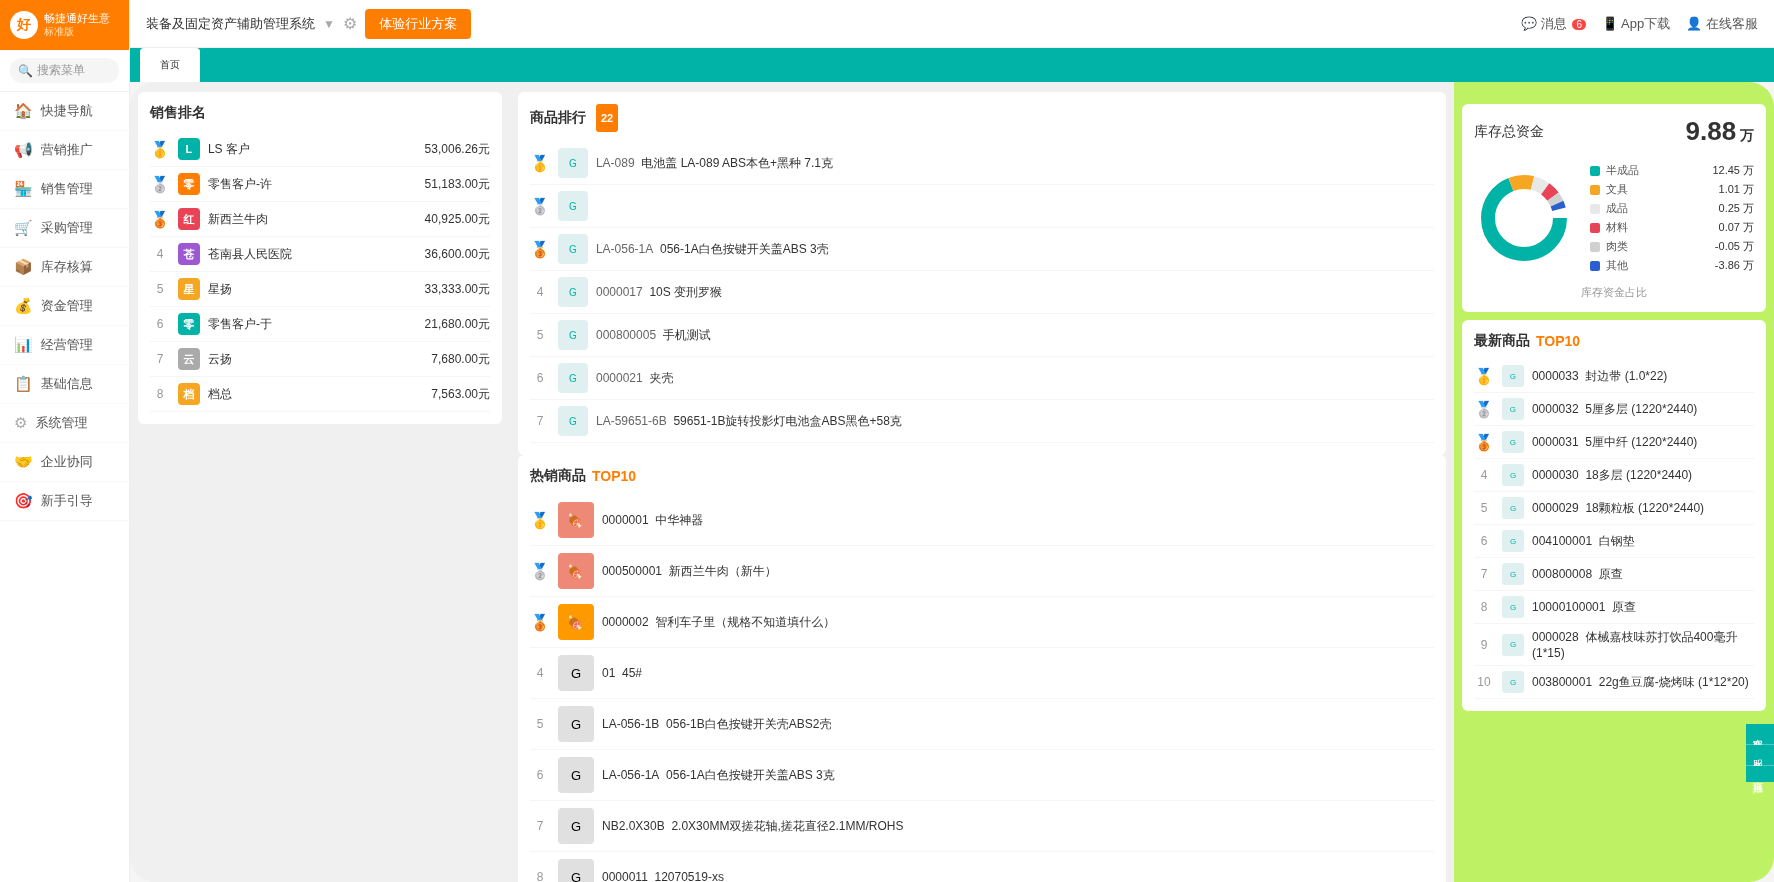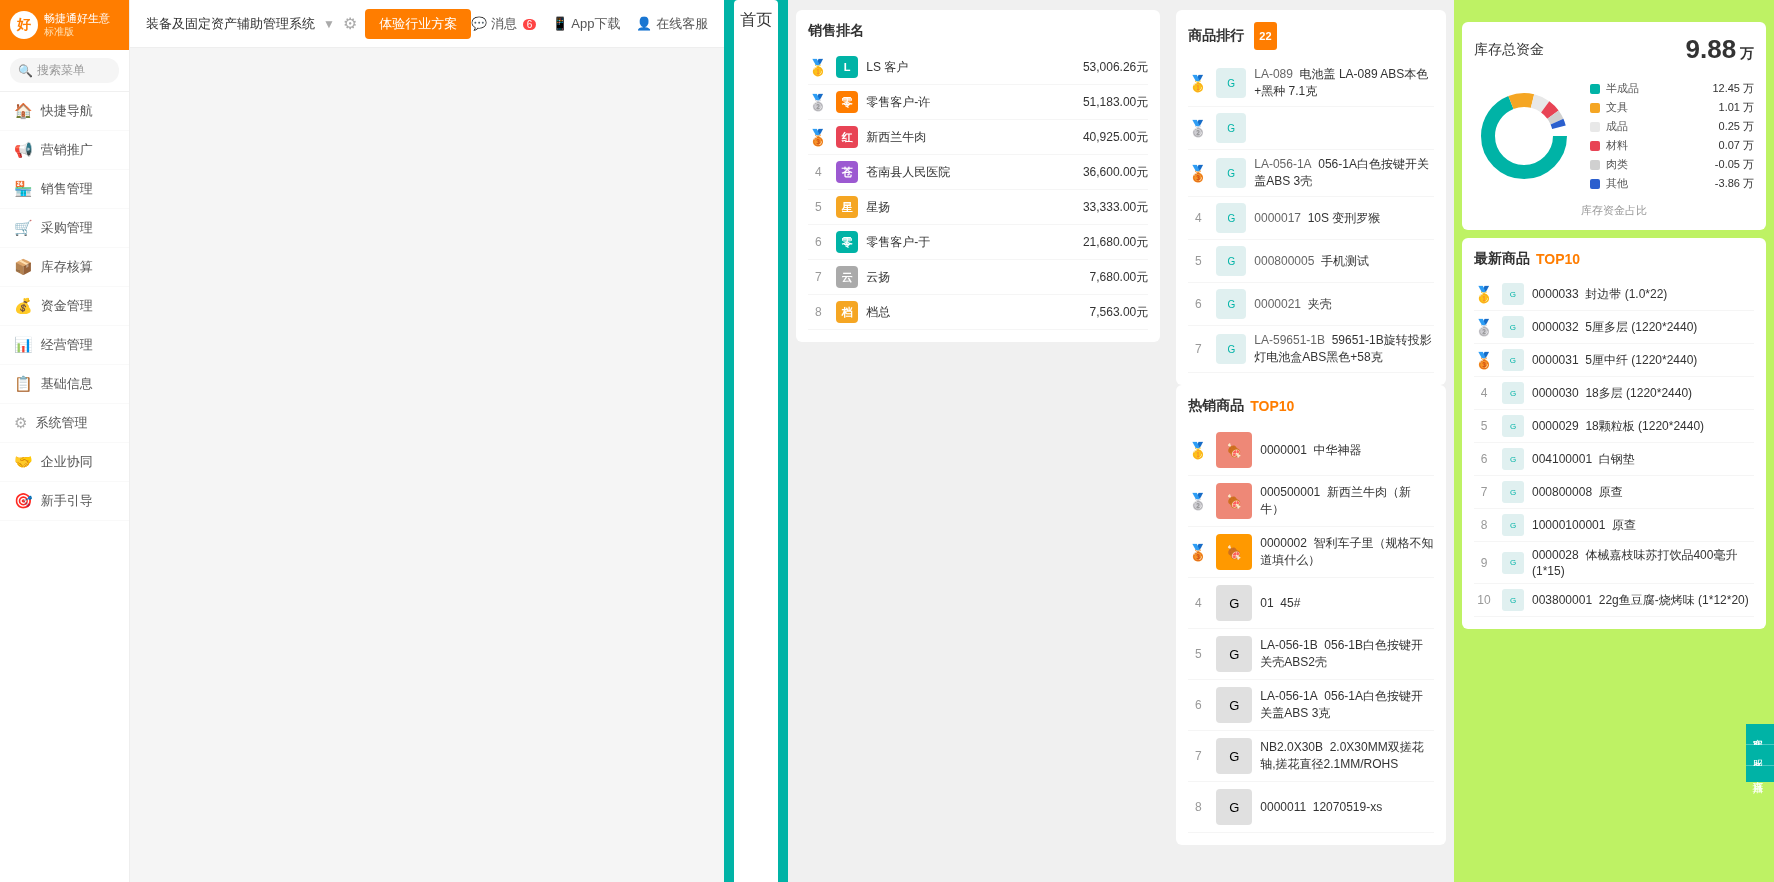--- a/index.html
+++ b/index.html
@@ -53,21 +53,21 @@
       color: #555; font-size: 13px;
       cursor: pointer;
       border-bottom: 1px solid #f9f9f9;
     }
     .sidebar-nav-item .nav-icon { font-size: 15px; color: #aaa; }
 
     
     .main-content {
       flex: 1;
       display: flex;
-      flex-direction: row;
+      flex-direction: column;
       height: 882px;
       overflow: hidden;
     }
 
     
     .topbar {
       background: #fff;
       border-bottom: 1px solid #eee;
       padding: 0 16px;
       height: 48px;
@@ -95,37 +95,38 @@
     }
 
     
     .nav-tabs {
       background: #00b3a6;
       padding: 0 10px;
       display: flex; gap: 2px;
       flex-shrink: 0;
     }
     .nav-tab {
-      padding: 10px 6px;
+      padding: 10px 20px;
       color: rgba(255,255,255,0.8);
-      font-size: 16px;
+      font-size: 10px;
       cursor: pointer;
     }
     .nav-tab.active {
       background: #fff;
       color: #333;
       border-radius: 4px 4px 0 0;
     }
 
     
     .page-body {
       flex: 1;
       display: flex;
       overflow: hidden;
       background: #f0f0f0;
+      border-radius: 25px;
     }
 
     
     .left-panel {
       width: 380px;
       flex-shrink: 0;
       background: #f0f0f0;
       overflow-y: auto;
       padding: 10px 8px;
       display: flex;
@@ -471,21 +472,21 @@
     <span class="prod-info"><span class="prod-code">000800005</span>&nbsp;&nbsp;<span class="prod-name">手机测试</span></span>
   </div>
             <div class="prod-rank-row">
     <span class="prod-rank-num">6</span>
     <div class="prod-img">G</div>
     <span class="prod-info"><span class="prod-code">0000021</span>&nbsp;&nbsp;<span class="prod-name">夹壳</span></span>
   </div>
             <div class="prod-rank-row">
     <span class="prod-rank-num">7</span>
     <div class="prod-img">G</div>
-    <span class="prod-info"><span class="prod-code">LA-59651-1B</span>&nbsp;&nbsp;<span class="prod-name">59651-1B旋转投影灯电池盒ABS黑色+58克</span></span>
+    <span class="prod-info"><span class="prod-code">LA-59651-6B</span>&nbsp;&nbsp;<span class="prod-name">59651-1B旋转投影灯电池盒ABS黑色+58克</span></span>
   </div>
           </div>
       </div>
 
       <div class="card">
         <div class="card-title">
           <span>热销商品</span>
           <span class="top10-label">TOP10</span>
         </div>
         <div id="hot-products-list">

